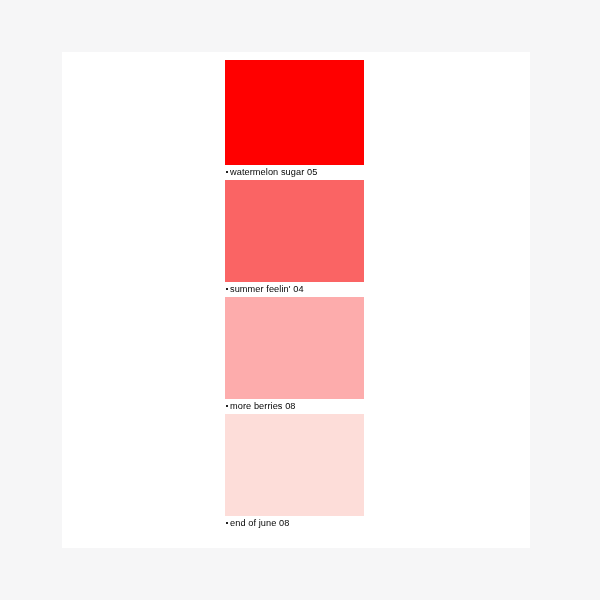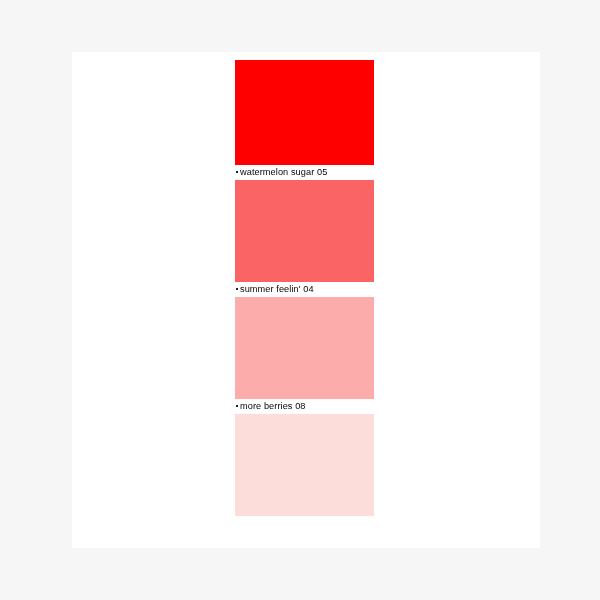--- a/index.html
+++ b/index.html
@@ -19,21 +19,21 @@
     left: 0;
     top: 0;
     width: 600px;
     height: 600px;
     background: #f6f6f7;
   }
 
   
   #print-card {
     position: absolute;
-    left: 72px;
+    left: 62px;
     top: 52px;
     width: 468px;
     height: 496px;
     background: #ffffff;
   }
 
   
   #swatch-stack {
     position: absolute;
     left: 163px;   
@@ -108,17 +108,21 @@
       <div class="swatch-group">
         <div class="swatch-chip" style="background-color: rgb(253, 172, 172); height: 102px;"></div>
         <div class="swatch-caption">
           <span class="caption-tick"></span>
           <span class="caption-text">more berries 08</span>
         </div>
       </div>
 
       <div class="swatch-group">
         <div class="swatch-chip" style="background-color: rgb(253, 221, 217); height: 102px;"></div>
+        <div class="swatch-caption">
+          <span class="caption-tick"></span>
+          <span class="caption-text">end of june 08</span>
+        </div>
       </div>
 
     </div>
   </div>
 </div>
 
 </body></html>

